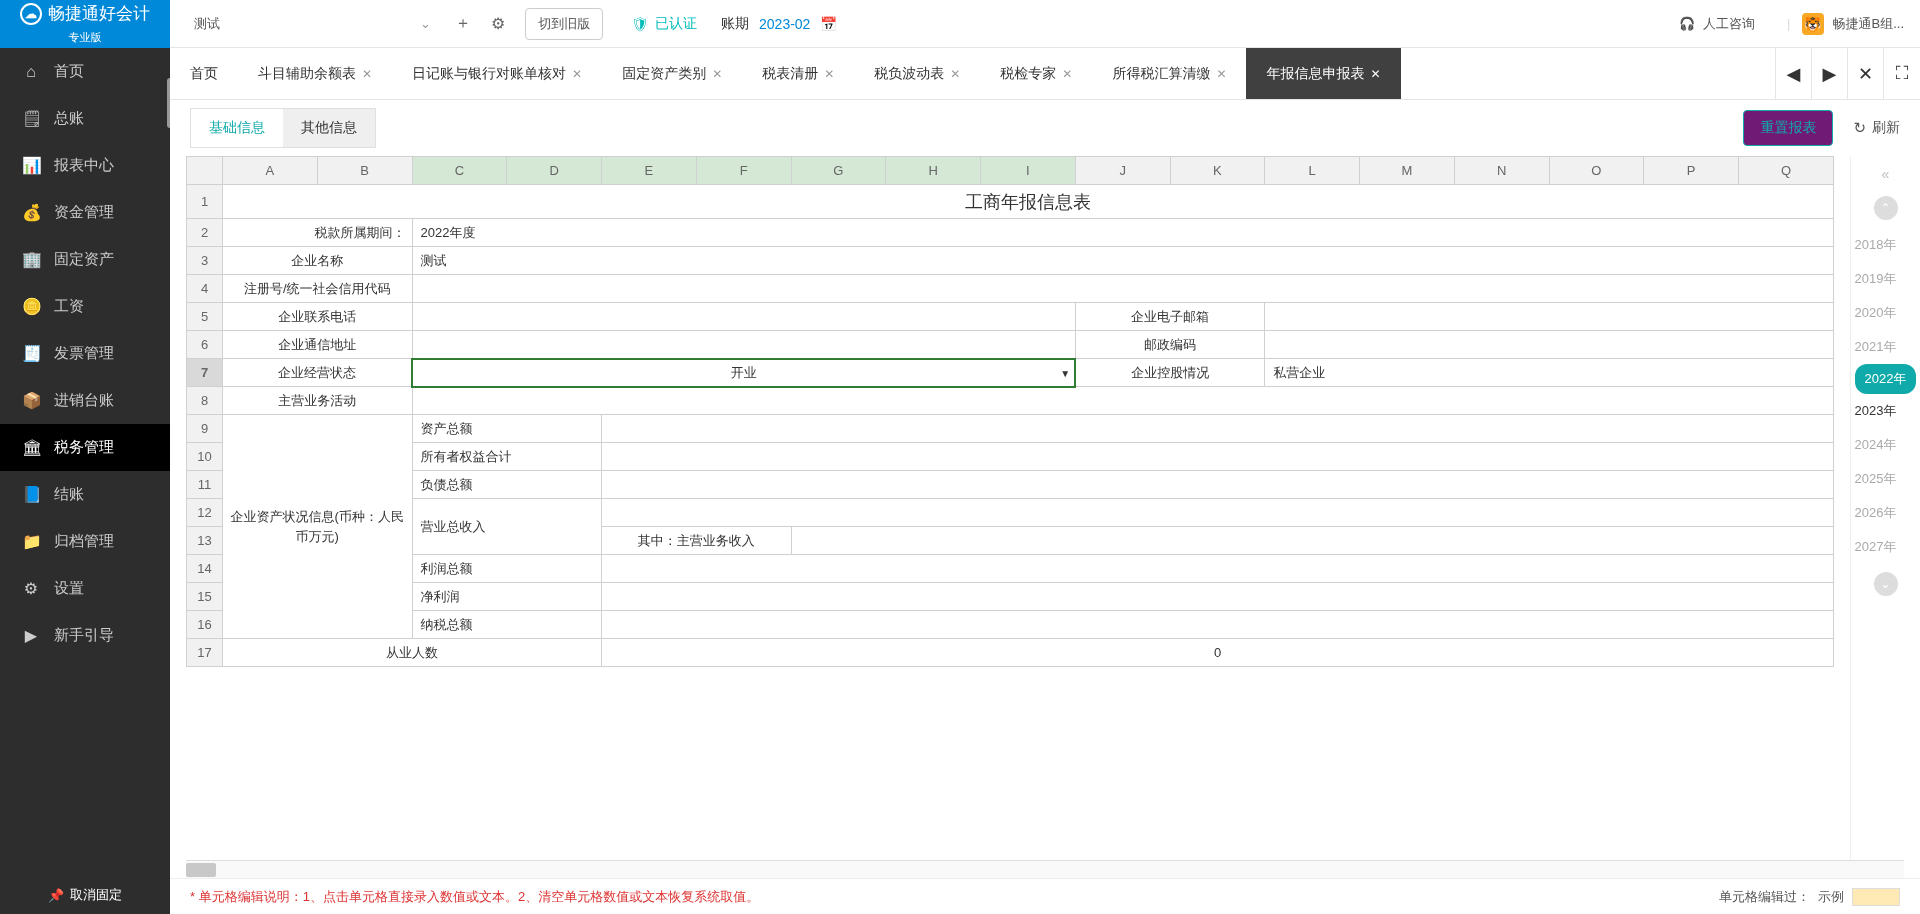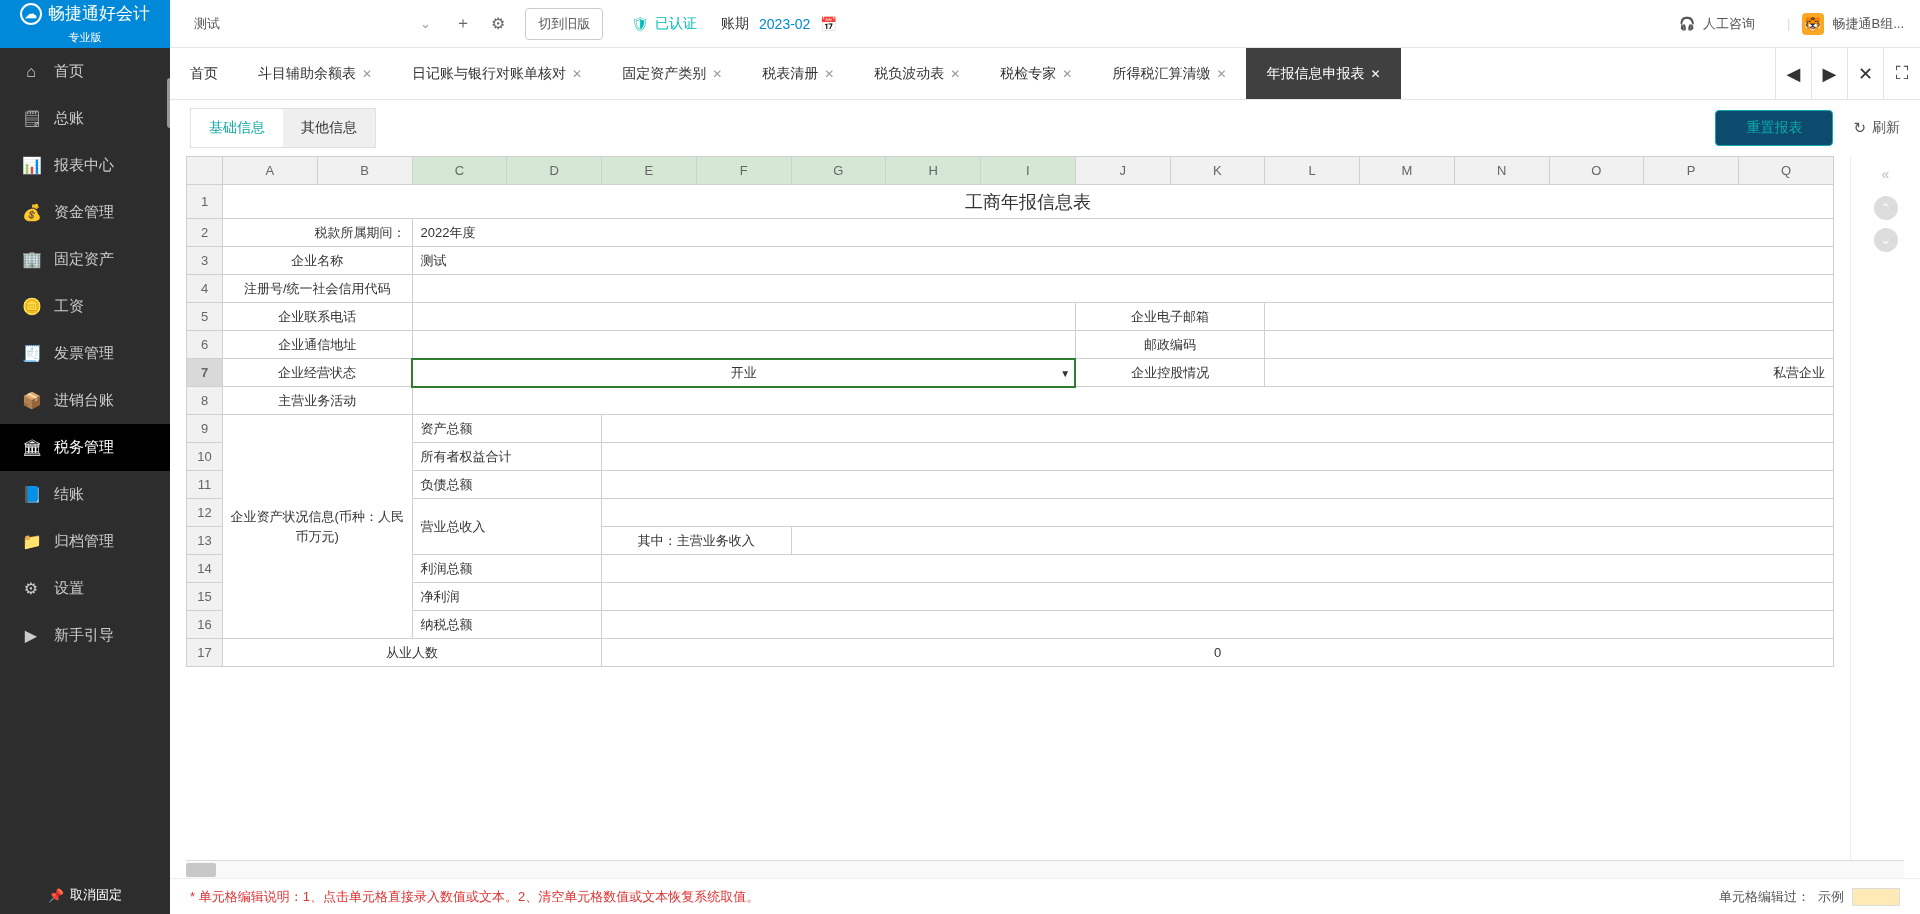--- a/index.html
+++ b/index.html
@@ -41,21 +41,21 @@
 .tab.active .tab-close{color:#fff}
 .tab-nav{display:flex;align-items:center;border-left:1px solid #e5e5e5}
 .tab-nav-btn{width:36px;display:flex;align-items:center;justify-content:center;font-size:18px;cursor:pointer;border-right:1px solid #e5e5e5;height:100%}
 .tab-nav-btn.fs{border-right:none}
 
 .subbar{height:56px;display:flex;align-items:center;padding:0 20px}
 .subtabs{display:flex;border:1px solid #e0e0e0}
 .subtab{padding:10px 18px;font-size:14px;cursor:pointer;background:#efefef}
 .subtab.active{background:#fff;color:#1aa}
 .subbar-spacer{flex:1}
-.reset-btn{border:1px solid #1aa;color:#1aa;background:#0c4a6e;padding:8px 30px;border-radius:4px;font-size:14px;cursor:pointer;margin-right:20px}
+.reset-btn{border:1px solid #1aa;color:#1aa;background:#701a75;padding:8px 16px;border-radius:4px;font-size:14px;cursor:pointer;margin-right:20px}
 .refresh{display:flex;align-items:center;gap:6px;color:#555;cursor:pointer;font-size:14px}
 .refresh-icon{font-size:15px}
 
 .sheet-wrap{flex:1;display:flex;min-height:0}
 .sheet{flex:1;overflow:auto;position:relative;padding:0 16px}
 .grid{border-collapse:collapse;width:100%;table-layout:fixed}
 .grid td,.grid th{border:1px solid #d0d0d0;height:28px;font-size:13px;background:#fff}
 .grid .rh{width:36px;background:#f1f1f1;text-align:center;color:#666;font-weight:normal}
 .grid .ch{background:#f1f1f1;text-align:center;color:#666;font-weight:normal;height:22px}
 .grid .corner{background:#f1f1f1;width:36px}
@@ -299,21 +299,21 @@
                 <td class="label" colspan="2">企业通信地址</td>
                 <td class="val" colspan="7"></td>
                 <td class="label" colspan="2">邮政编码</td>
                 <td class="val" colspan="6"></td>
               </tr>
           <tr>
                 <th class="rh sel">7</th>
                 <td class="label" colspan="2">企业经营状态</td>
                 <td class="selcell" colspan="7"><span>开业</span><span class="dd">▼</span></td>
                 <td class="label" colspan="2">企业控股情况</td>
-                <td class="val" colspan="6" style="text-align:right">私营企业</td>
+                <td class="val" colspan="6" style="text-align:left">私营企业</td>
               </tr>
           <tr>
                 <th class="rh">8</th>
                 <td class="label" colspan="2">主营业务活动</td>
                 <td class="val" colspan="15"></td>
               </tr>
           <tr>
                 <th class="rh">9</th>
                 <td class="label" colspan="2" rowspan="8" style="line-height:1.5">企业资产状况信息(币种：人民币万元)</td>
                 <td class="val" colspan="2">资产总额</td>
@@ -358,20 +358,32 @@
                 <th class="rh">17</th>
                 <td class="label" colspan="4">从业人数</td>
                 <td colspan="13" style="text-align:center">0</td>
               </tr>
         </tbody>
           </table>
       </div>
       <div class="year-rail">
         <span class="rail-collapse">«</span>
         <div class="rail-btn">⌃</div>
+        <div id="year-items">
+            <div class="year-item">2018年</div>
+            <div class="year-item">2019年</div>
+            <div class="year-item">2020年</div>
+            <div class="year-item">2021年</div>
+            <div class="year-item active">2022年</div>
+            <div class="year-item current">2023年</div>
+            <div class="year-item">2024年</div>
+            <div class="year-item">2025年</div>
+            <div class="year-item">2026年</div>
+            <div class="year-item">2027年</div>
+          </div>
         <div class="rail-btn">⌄</div>
       </div>
     </div>
 
     <div class="hscroll">
         <div class="hscroll-thumb"></div>
       </div>
 
     <div class="note-bar">
       <span class="note-text">* 单元格编辑说明：1、点击单元格直接录入数值或文本。2、清空单元格数值或文本恢复系统取值。</span>

